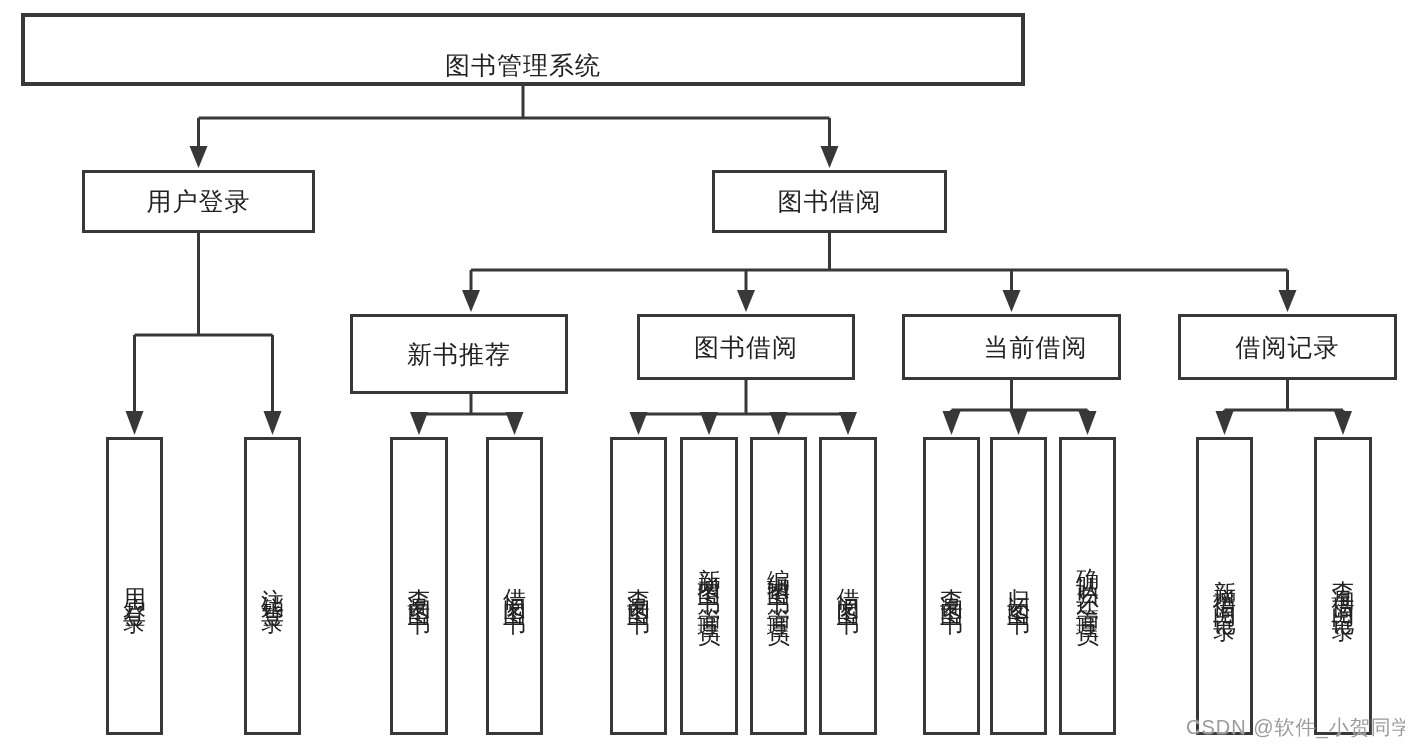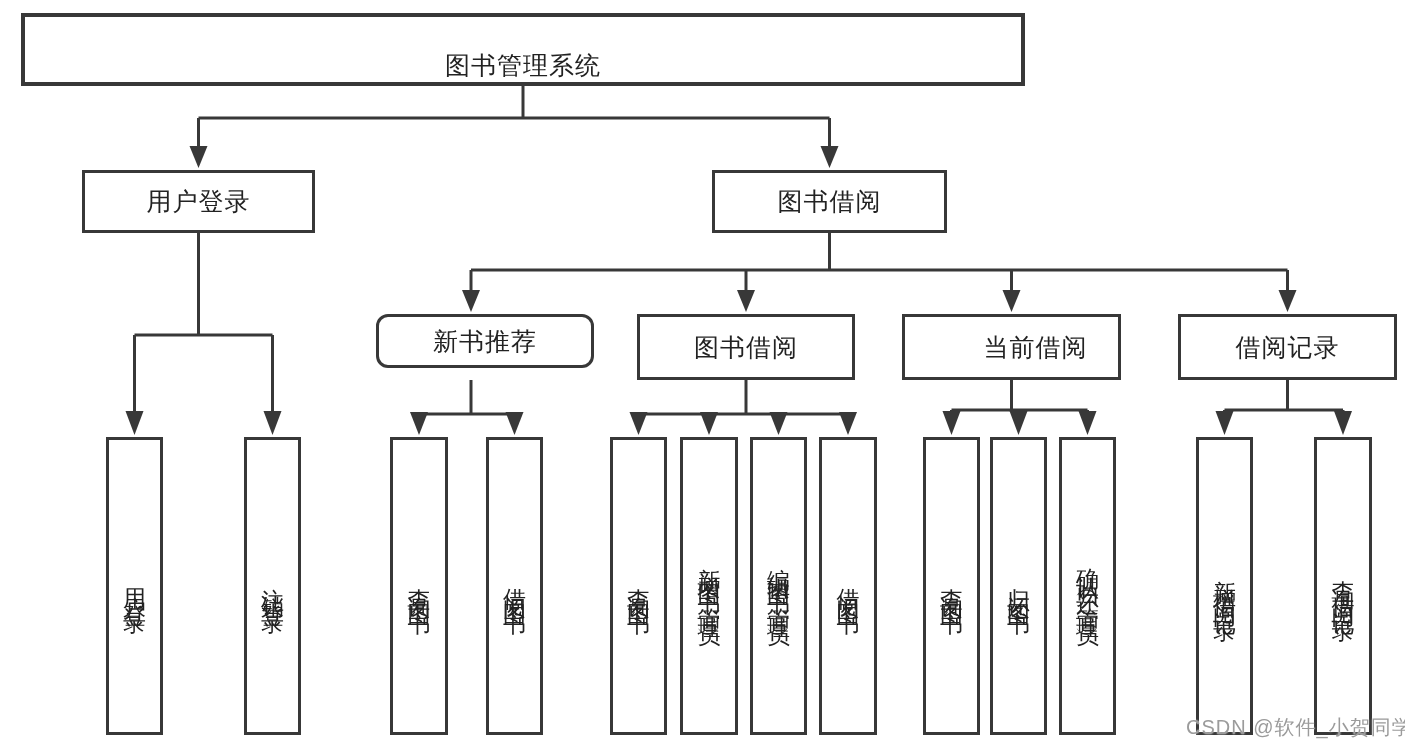--- a/index.html
+++ b/index.html
@@ -148,21 +148,21 @@
     <span>图书管理系统</span>
   </div>
 
   <div class="box hbox" style="left:82px; top:170px; width:233px; height:63px;">
     <span>用户登录</span>
   </div>
   <div class="box hbox" style="left:712px; top:170px; width:235px; height:63px;">
     <span>图书借阅</span>
   </div>
 
-  <div class="box hbox" style="left:376px; top:314px; width:218px; height:54px;border-radius:12px;">
+  <div class="box hbox" style="left:350px; top:314px; width:218px; height:80px;">
     <span>新书推荐</span>
   </div>
   <div class="box hbox" style="left:637px; top:314px; width:218px; height:66px;align-items:center;">
     <span>图书借阅</span>
   </div>
   <div class="box hbox" style="left:902px; top:314px; width:219px; height:66px;padding-left:48px;">
     <span>当前借阅</span>
   </div>
   <div class="box hbox" style="left:1178px; top:314px; width:219px; height:66px;">
     <span>借阅记录</span>

